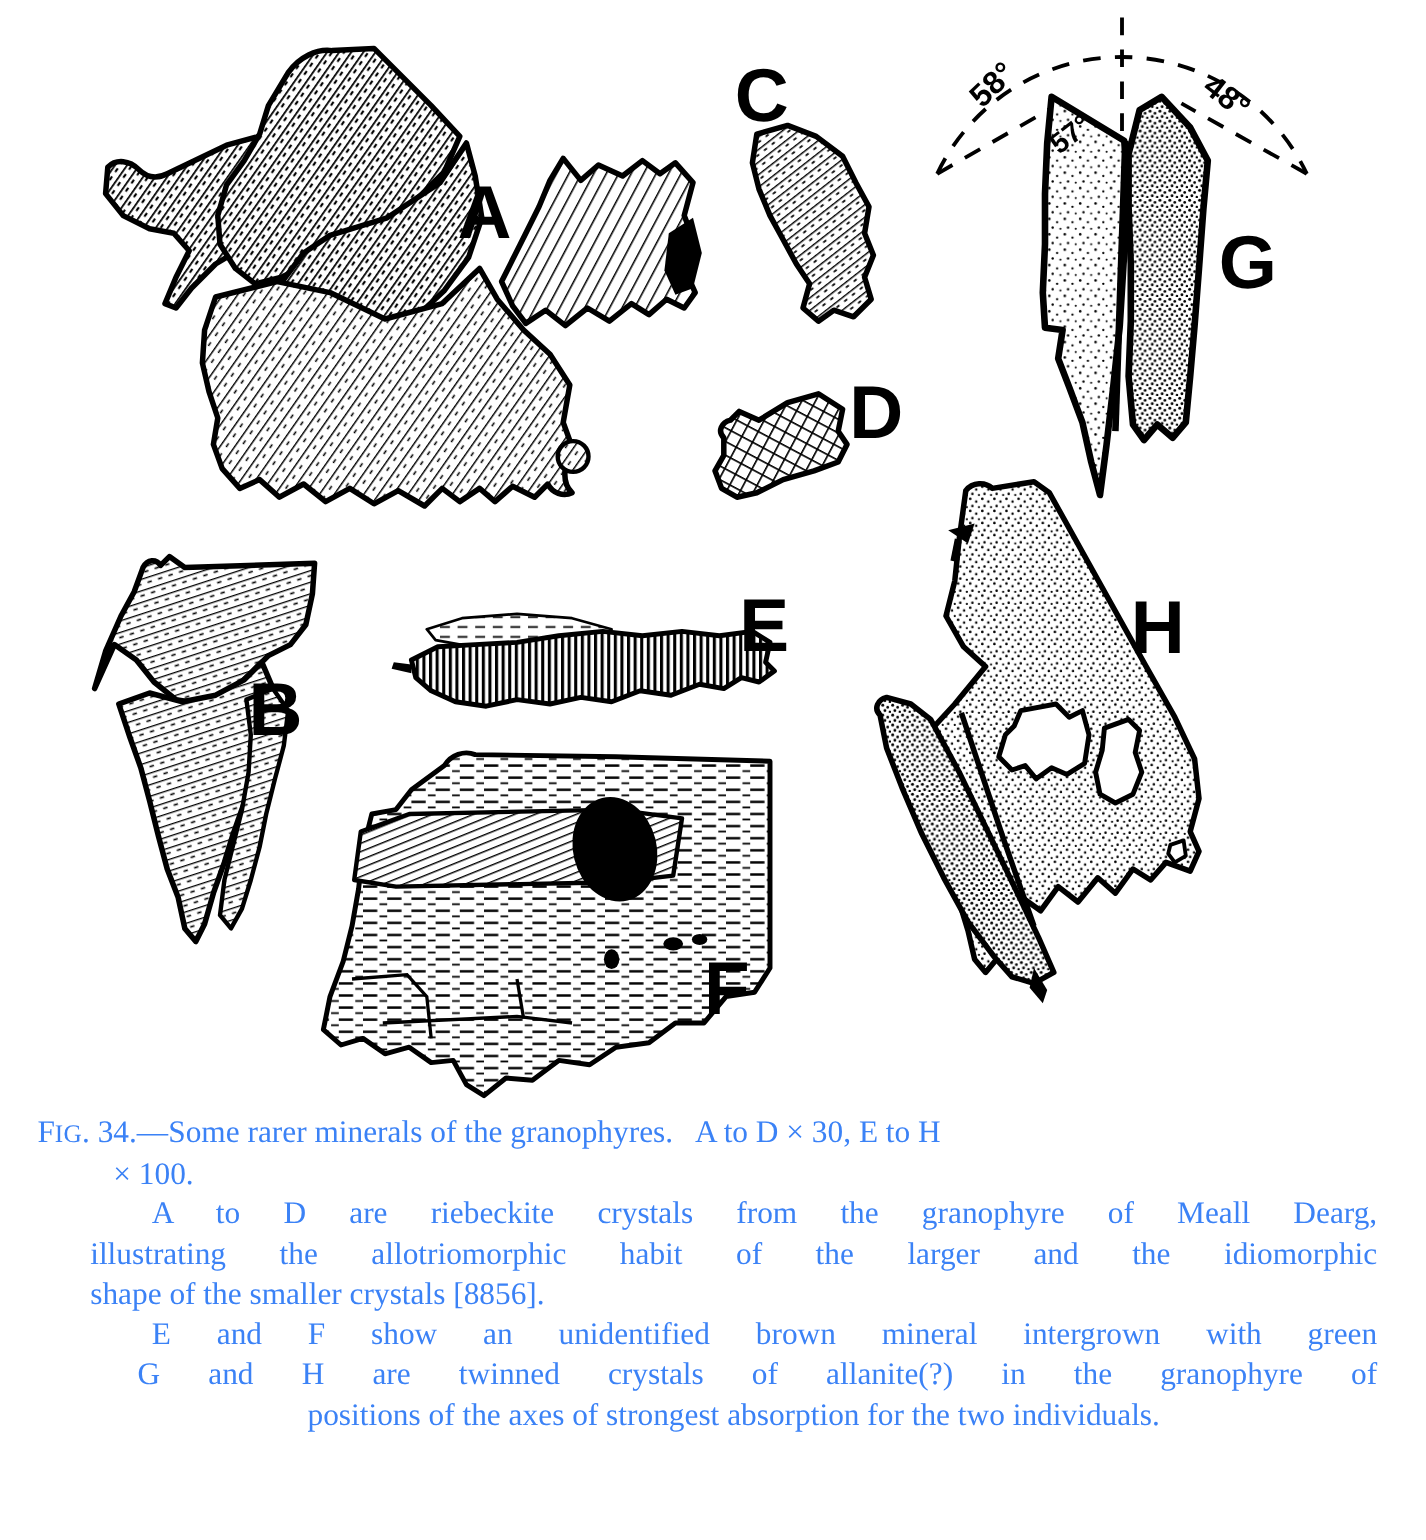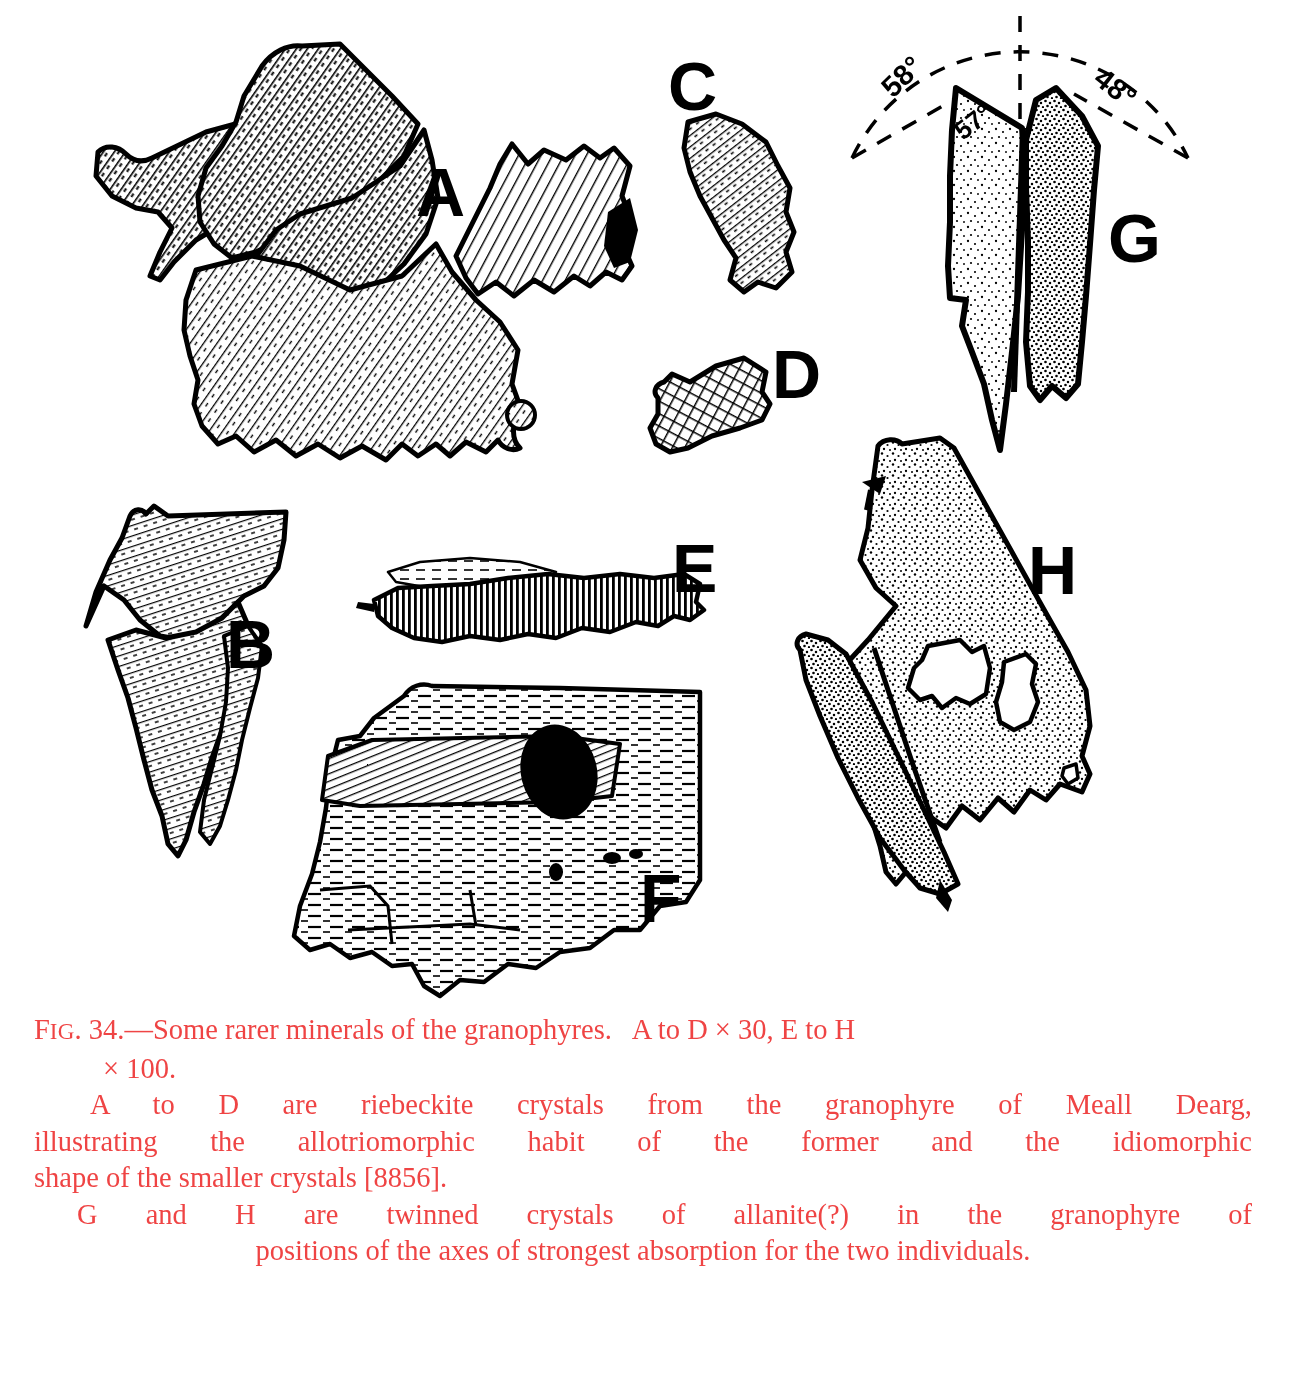--- a/index.html
+++ b/index.html
@@ -44,33 +44,34 @@
   }
 
   #caption-block {
     position: absolute;
     left: 0;
     top: 1012px;
     width: 1292px;
     font-family: "Liberation Serif", serif;
     font-size: 28.5px;
     line-height: 36.5px;
-    color: #ef4444;
+    color: #3b82f6;
   }
   .cap-line {
     white-space: pre;
     padding-left: 34px;
     padding-right: 30px;
   }
   .cap-justify {
     display: block;
     text-align: justify;
     text-align-last: justify;
     padding-left: 34px;
     padding-right: 40px;
+    margin-left: 48px;
   }
   .cap-last {
     text-align-last: left;
   }
   .cap-center-last {
     text-align-last: center;
     font-family: Liberation Serif, serif;
   }
   .smallcaps {
     font-size: 23px;
@@ -336,19 +337,20 @@
   <text class="fig-letter" x="1028" y="594">H</text>
 </svg>
 </div>
 
 <div id="caption-block">
   <div class="cap-line"><span>F</span><span class="smallcaps">IG</span><span>. 34.—</span><span>Some rarer minerals of the granophyres.   A to D × 30, E to H</span></div>
 
   <div class="cap-line indent-2">× 100.</div>
 
   <div class="cap-justify" style="text-indent:56px;">A to D are riebeckite crystals from the granophyre of Meall Dearg,</div>
-  <div class="cap-justify">illustrating the allotriomorphic habit of the former and the idiomorphic</div>
+  <div class="cap-justify">illustrating the allotriomorphic habit of the larger and the idiomorphic</div>
   <div class="cap-justify cap-last">shape of the smaller crystals [8856].</div>
 
+  <div class="cap-justify" style="text-indent:56px;">E and F show an unidentified brown mineral intergrown with green</div>
 
   <div class="cap-justify" style="text-indent:56px;padding-left:21px;">G and H are twinned crystals of allanite(?) in the granophyre of</div>
   <div class="cap-justify cap-center-last">positions of the axes of strongest absorption for the two individuals.</div>
 </div>
 
 </body></html>

